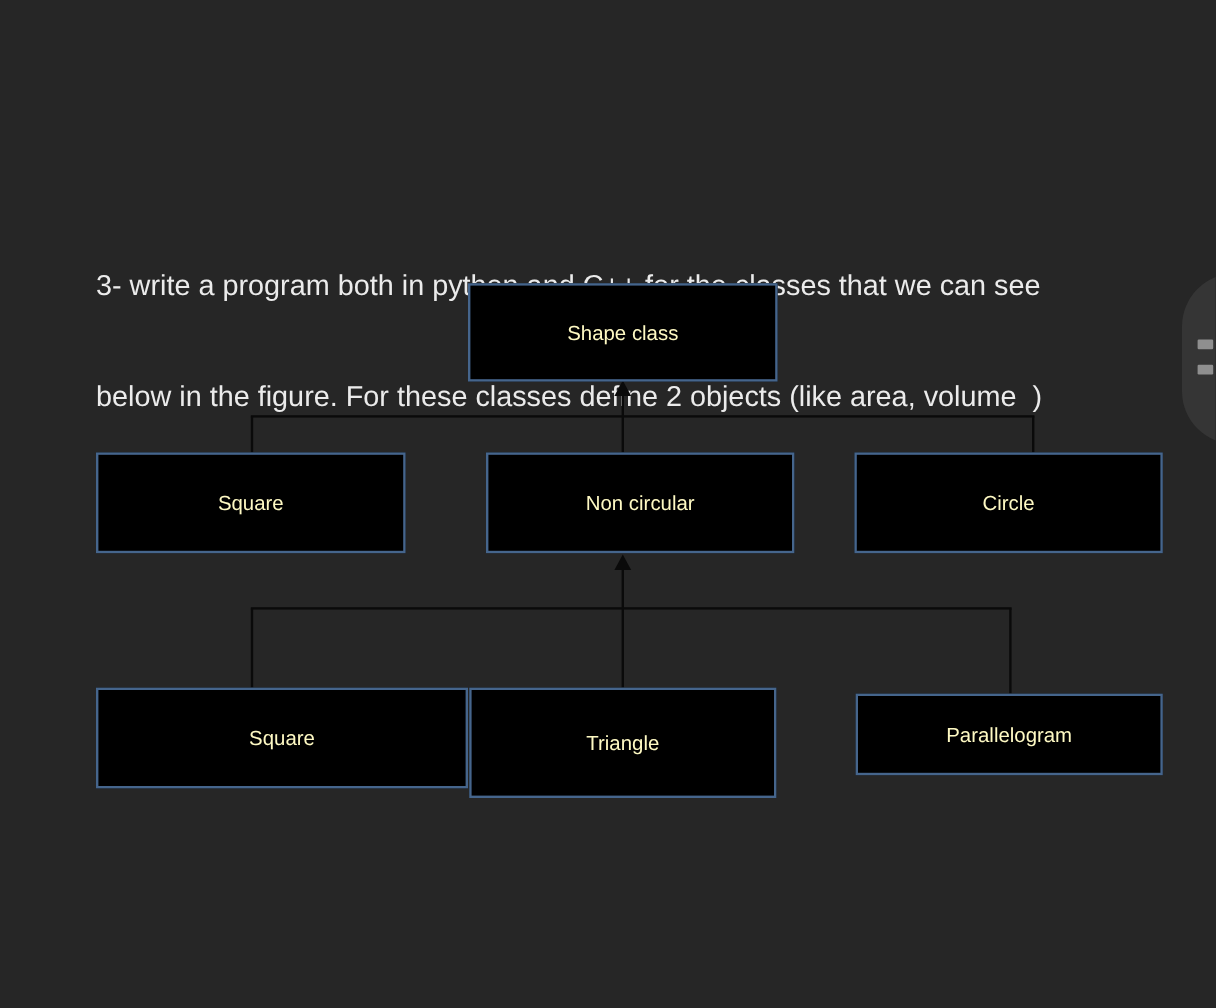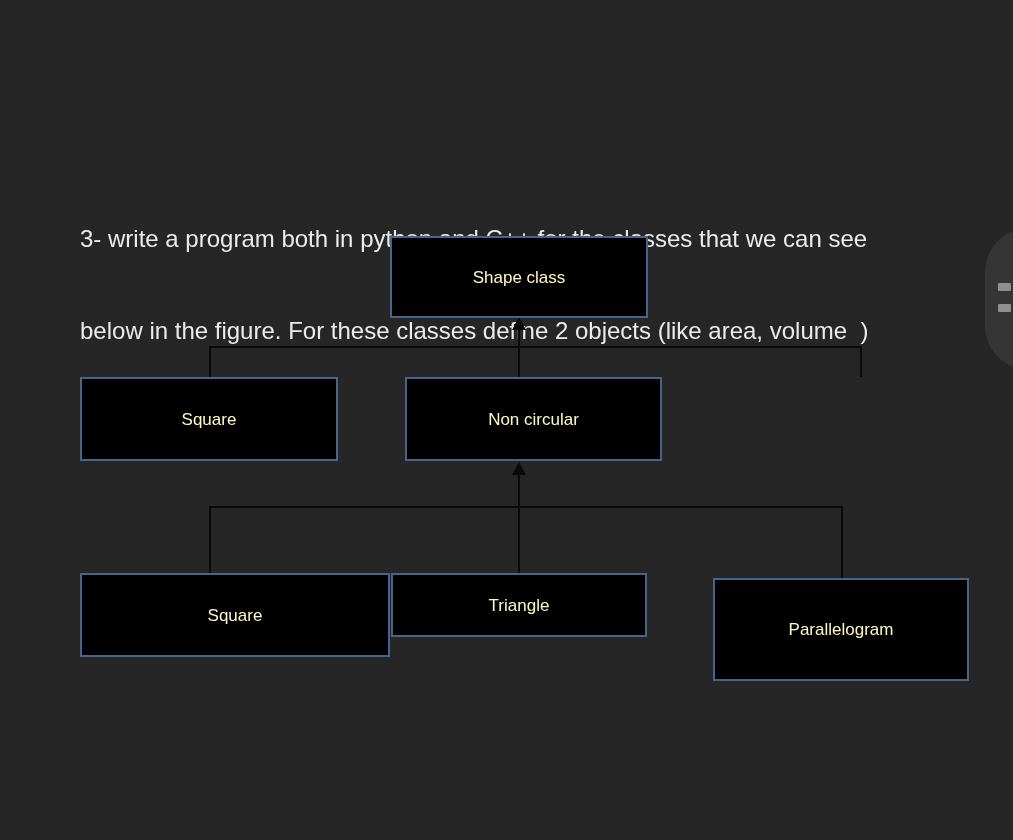--- a/index.html
+++ b/index.html
@@ -86,30 +86,33 @@
   </div>
 
   <div class="node" style="left:80px; top:377px; width:258px; height:84px;">
     <span>Square</span>
   </div>
 
   <div class="node" style="left:391px; top:377px; width:257px; height:84px;margin-left:14px;">
     <span>Non circular</span>
   </div>
 
+  <div class="node" style="left:712px; top:377px; width:257px; height:84px;">
+    <span>Circle</span>
+  </div>
 
   <div class="node" style="left:80px; top:573px; width:310px; height:84px;">
     <span>Square</span>
   </div>
 
-  <div class="node" style="left:391px; top:573px; width:256px; height:64px;">
+  <div class="node" style="left:391px; top:573px; width:256px; height:92px;">
     <span>Triangle</span>
   </div>
 
-  <div class="node" style="left:713px; top:578px; width:256px; height:103px;">
+  <div class="node" style="left:713px; top:578px; width:256px; height:68px;">
     <span>Parallelogram</span>
   </div>
 
   <div class="side-pill">
     <div class="grip" style="left:13px; top:55px;"></div>
     <div class="grip" style="left:13px; top:76px;"></div>
   </div>
 
 </div>
 

